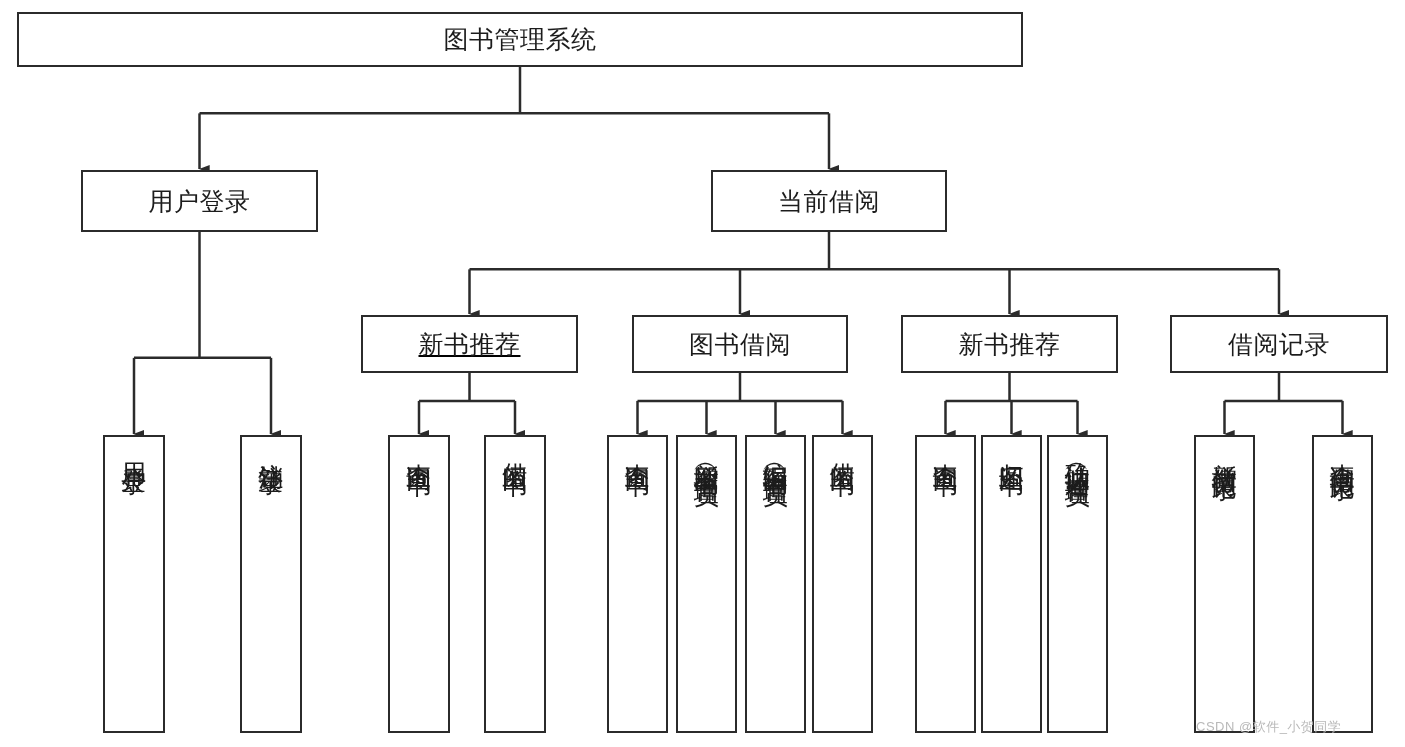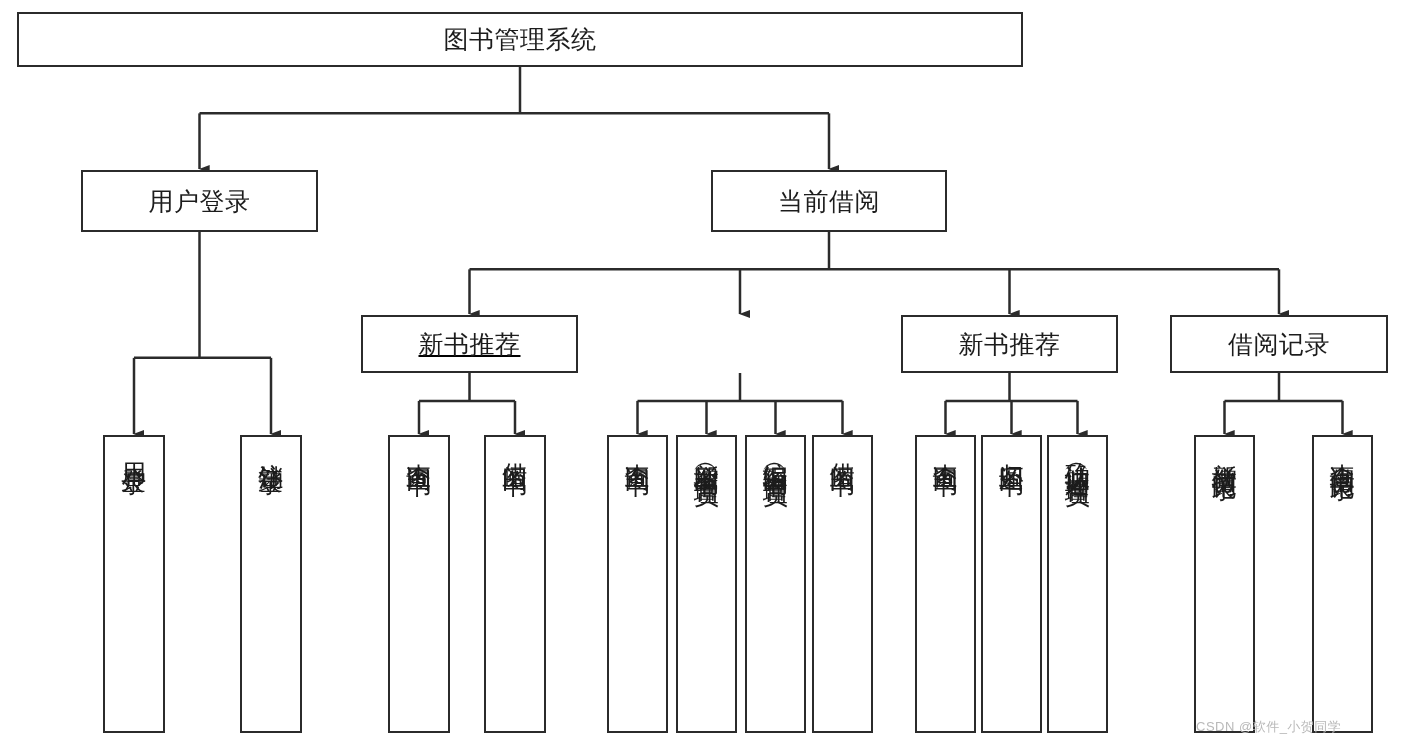--- a/index.html
+++ b/index.html
@@ -122,20 +122,23 @@
   <div class="node-box horizontal" style="left: 81px; top: 170px; width: 237px; height: 62px;">
     <span class="node-label">用户登录</span>
   </div>
   <div class="node-box horizontal" style="left: 711px; top: 170px; width: 236px; height: 62px;">
     <span class="node-label">当前借阅</span>
   </div>
 
   <div class="node-box horizontal" style="left: 361px; top: 315px; width: 217px; height: 58px; text-decoration: underline;">
     <span class="node-label">新书推荐</span>
   </div>
+  <div class="node-box horizontal" style="left: 632px; top: 315px; width: 216px; height: 58px;">
+    <span class="node-label">图书借阅</span>
+  </div>
   <div class="node-box horizontal" style="left: 901px; top: 315px; width: 217px; height: 58px;">
     <span class="node-label">新书推荐</span>
   </div>
   <div class="node-box horizontal" style="left: 1170px; top: 315px; width: 218px; height: 58px;">
     <span class="node-label">借阅记录</span>
   </div>
 
   <div class="node-box vertical" style="left: 103px; top: 435px; width: 62px; height: 298px;">
     <span class="node-label">用户登录</span>
   </div>

